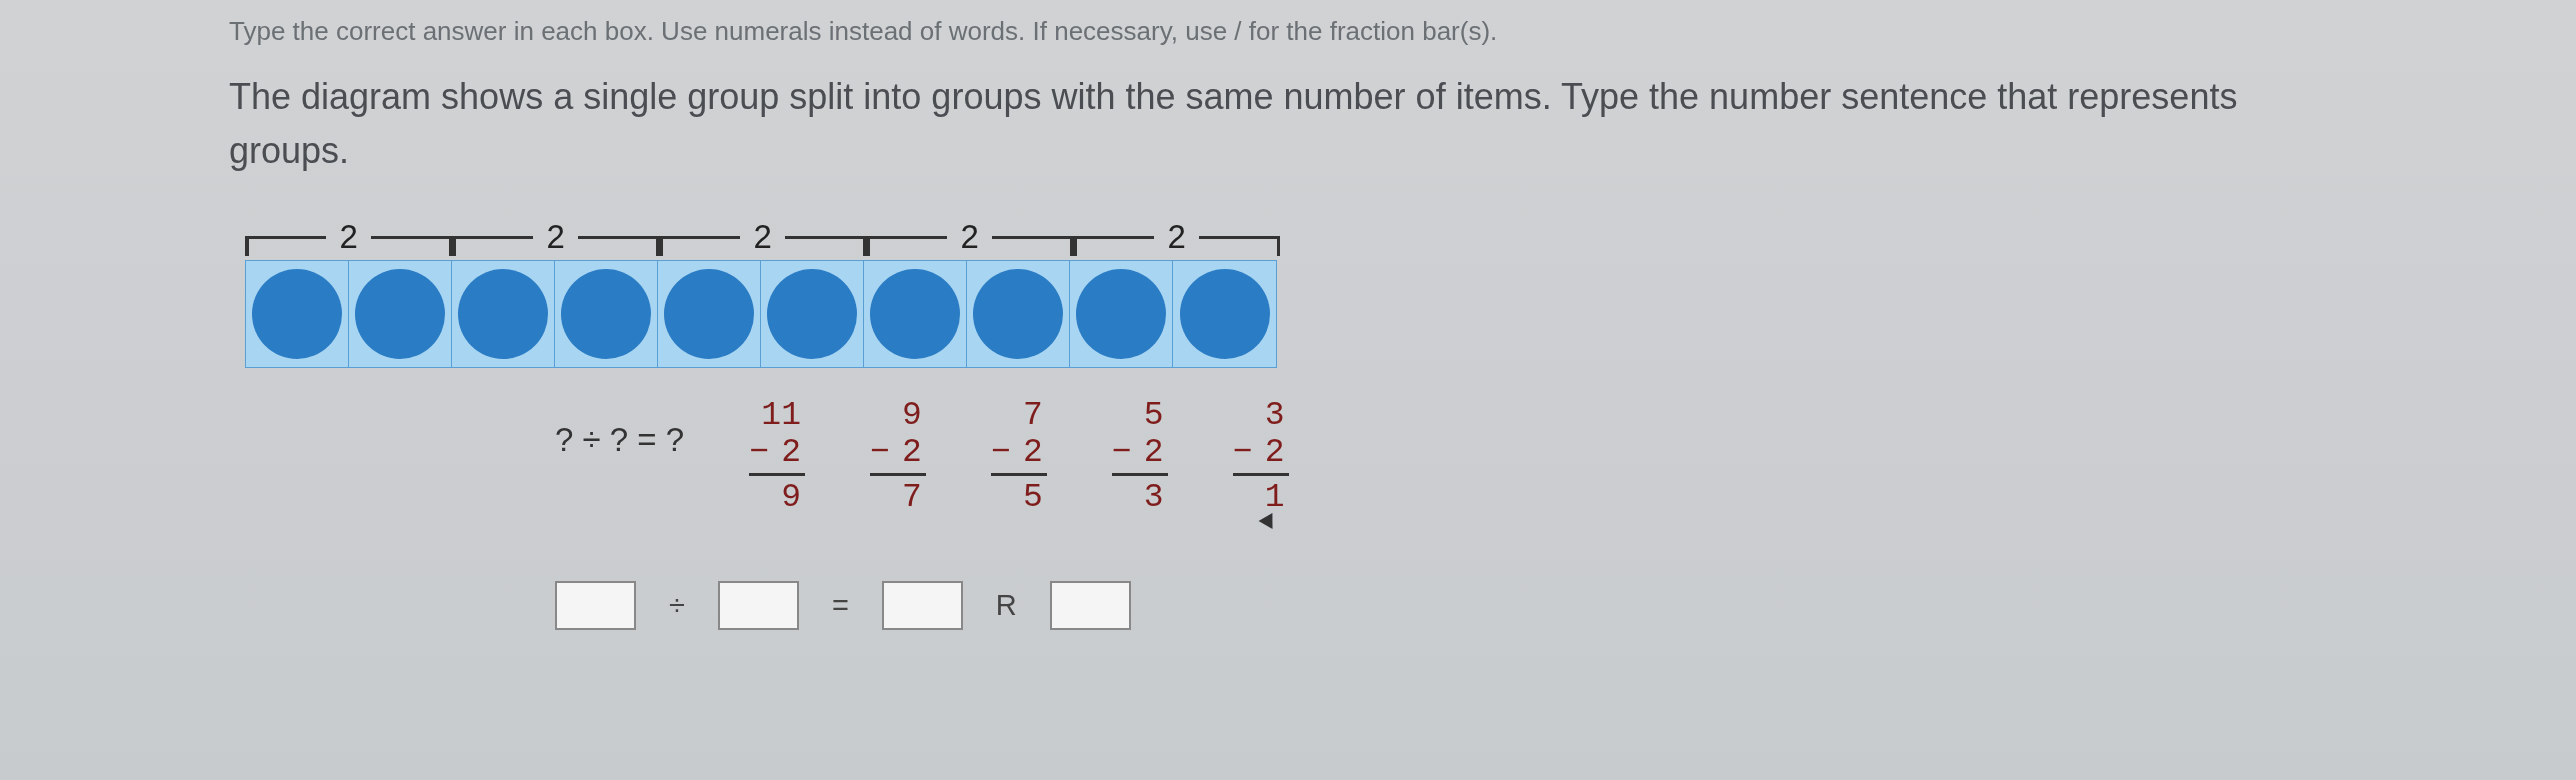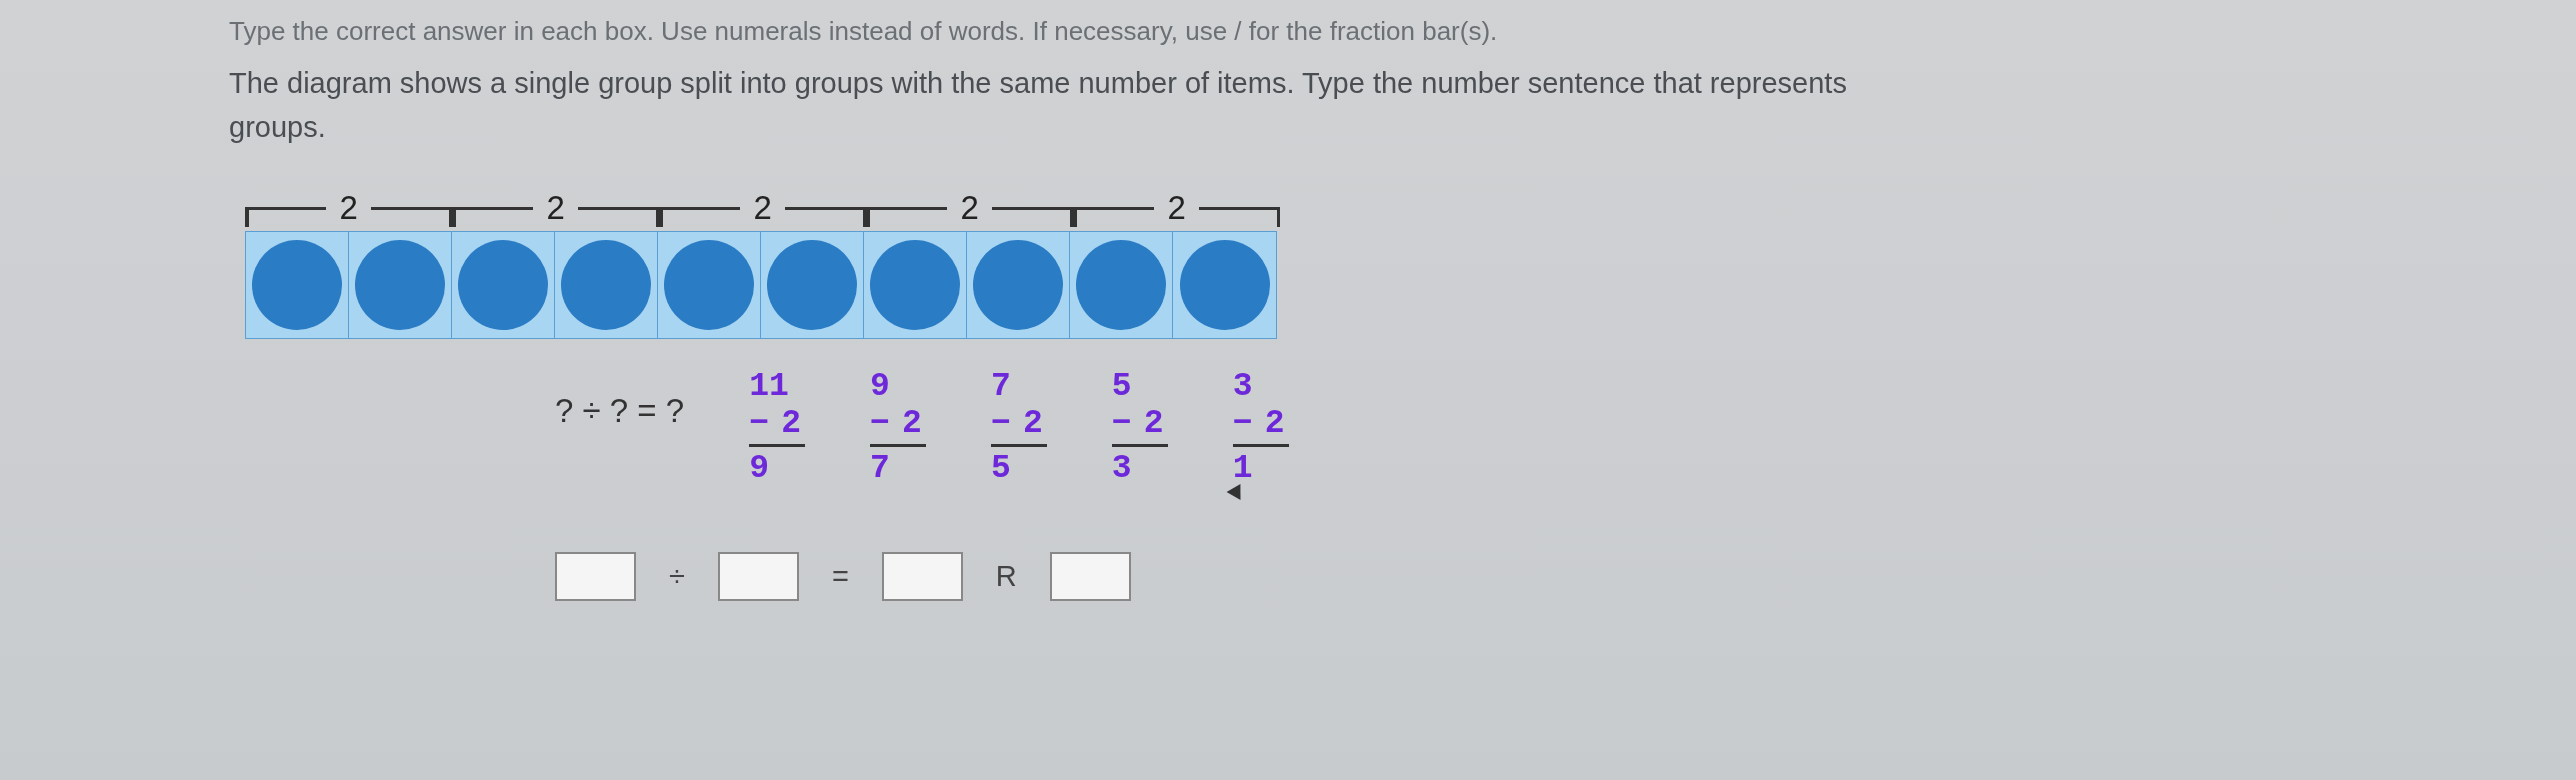--- a/index.html
+++ b/index.html
@@ -14,26 +14,26 @@
       padding: 16.3px 33px;
       width: 2576px;
       height: 780px;
       color: #4a4e52;
       position: relative;
     }
     
     .instruction-line {
       font-size: 26px;
       color: #6b7075;
-      margin-bottom: 15px;
+      margin-bottom: 23px;
       margin-left: 196px;
     }
     
     .question-text {
-      font-size: 29px;
+      font-size: 36px;
       color: #4a4e52;
       margin-bottom: 33px;
       margin-left: 196px;
       line-height: 1.5;
     }
     
     .diagram-container {
       margin-left: 196px;
       margin-top: 24.4px;
     }
@@ -133,24 +133,24 @@
     
     .equation-label {
       font-size: 33px;
       color: #333;
       margin-top: 24.4px;
     }
     
     .subtraction {
       display: flex;
       flex-direction: column;
+      align-items: flex-end;
       font-size: 33px;
-      color: #6d28d9;
+      color: #7f1d1d;
       font-family: 'Courier New', monospace;
-      font-weight: bold;
     }
     
     .subtraction .top {
       padding-right: 4.1px;
     }
     
     .subtraction .minus-row {
       display: flex;
       align-items: center;
       gap: 12.2px;

